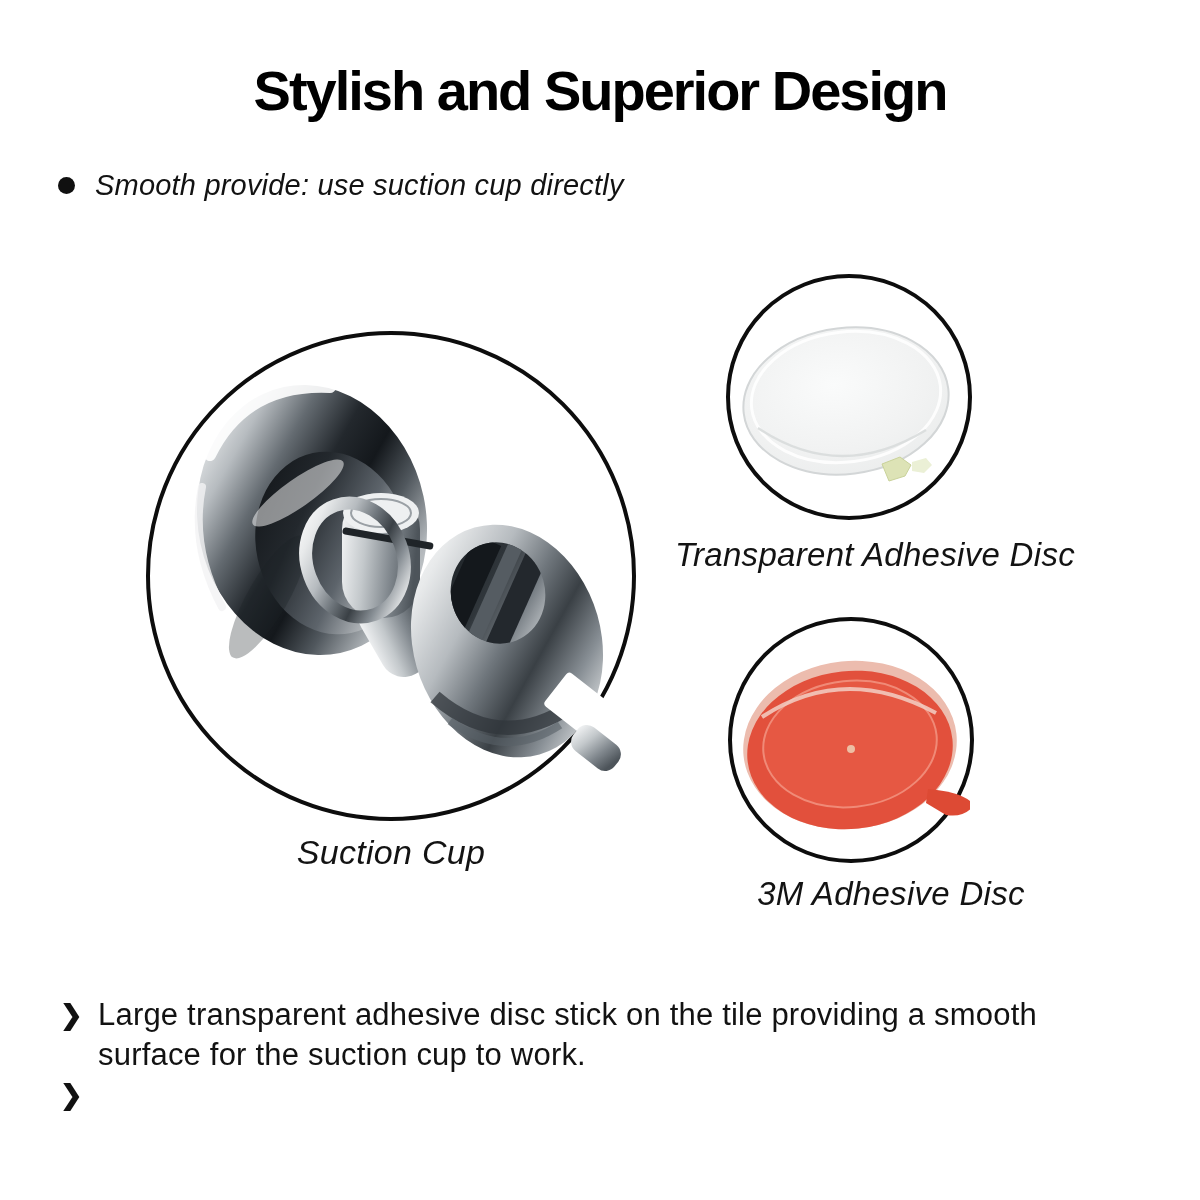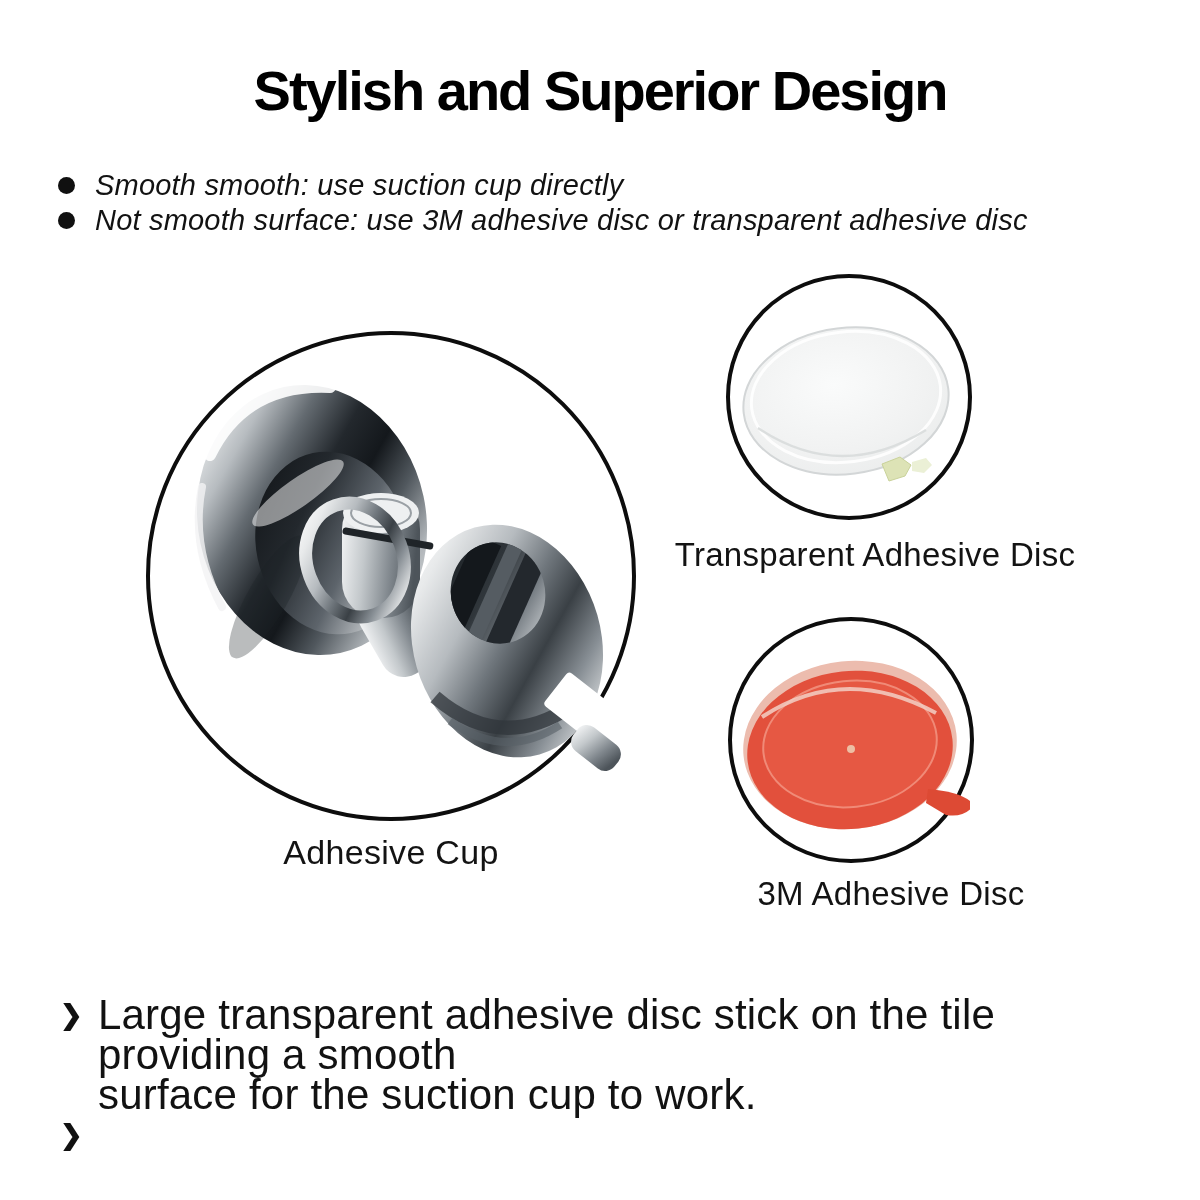--- a/index.html
+++ b/index.html
@@ -23,50 +23,46 @@
   }
   
   .ring-frame{position:absolute;border:4px solid #0d0d0d;border-radius:50%;
     box-sizing:border-box;background:#ffffff;}
   #big-circle{left:146px;top:331px;width:490px;height:490px;}
   #circle-trans{left:726px;top:274px;width:246px;height:246px;}
   #circle-3m{left:728px;top:617px;width:246px;height:246px;}
   .ring-frame svg{display:block;}
   
   .fig-label{
-    position:absolute;font-size:33px;text-align:center;
+    position:absolute;font-style:italic;font-size:33px;text-align:center;
     color:#131313;letter-spacing:.3px;
   }
   #label-suction{left:151px;top:833px;width:480px;font-size:34px;}
   #label-trans{left:645px;top:536px;width:460px;}
   #label-3m{left:691px;top:875px;width:400px;}
   
   .notes{position:absolute;left:60px;top:995px;width:1110px;}
   .note-row{display:flex;align-items:flex-start;}
   .note-marker{
     font-size:27px;font-weight:bold;line-height:40px;flex:0 0 38px;color:#111;
   }
   .note-text{
-    font-size:42px;line-height:40px;white-space:pre-line;letter-spacing:.2px;
+    font-size:31px;line-height:40px;white-space:pre-line;letter-spacing:.2px;
     color:#121212;
   }
 </style>
 </head>
 <body>
 
 <div class="title">Stylish and Superior Design</div>
 
 <div class="features">
   <div class="feature-row">
     <span class="dot"></span>
-    <span class="feature-text">Smooth smooth: use suction cup directly</span>
-  </div>
-  <div class="feature-row">
-    <span class="dot"></span>
-    <span class="feature-text">Not smooth surface: use 3M adhesive disc or transparent adhesive disc</span>
+    <span class="feature-text">Smooth provide: use suction cup directly</span>
   </div>
 </div>
 
 <div id="big-circle" class="ring-frame">
   <svg viewBox="0 0 482 482" width="482" height="482">
     <defs>
       <linearGradient id="gradBell" x1="0%" y1="0%" x2="95%" y2="100%">
         <stop offset="0%" stop-color="#ffffff"></stop>
         <stop offset="10%" stop-color="#eceeef"></stop>
         <stop offset="22%" stop-color="#b7bcc0"></stop>
@@ -137,21 +133,21 @@
         <rect x="336" y="198" width="15" height="124" transform="rotate(24 343 260)" fill="#555c62"></rect>
         <rect x="358" y="198" width="22" height="124" transform="rotate(24 369 260)" fill="#23282d"></rect>
       </g>
       <path d="M285 362 Q350 418 420 372" stroke="#30363b" stroke-width="14" fill="none" opacity="0.75"></path>
       <path d="M300 386 Q355 426 410 390" stroke="#596067" stroke-width="8" fill="none" opacity="0.6"></path>
       <rect x="396" y="360" width="92" height="42" rx="4" transform="rotate(38 442 381)" fill="#ffffff"></rect>
       <rect x="420" y="398" width="52" height="30" rx="12" transform="rotate(38 446 413)" fill="url(#gradKnobH)"></rect>
     </g>
   </svg>
 </div>
-<div id="label-suction" class="fig-label">Adhesive Cup</div>
+<div id="label-suction" class="fig-label">Suction Cup</div>
 
 <div id="circle-trans" class="ring-frame">
   <svg viewBox="0 0 238 238" width="238" height="238">
     <defs>
       <radialGradient id="gradTd" cx="45%" cy="38%" r="75%">
         <stop offset="0%" stop-color="#fafbfb"></stop>
         <stop offset="60%" stop-color="#f1f2f2"></stop>
         <stop offset="100%" stop-color="#e9ebeb"></stop>
       </radialGradient>
     </defs>

